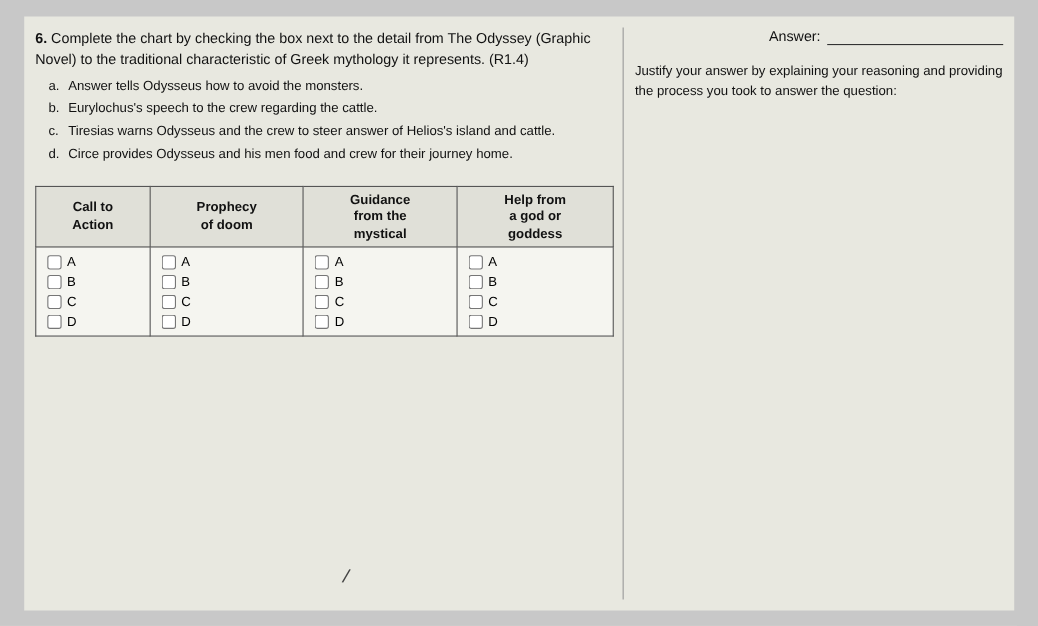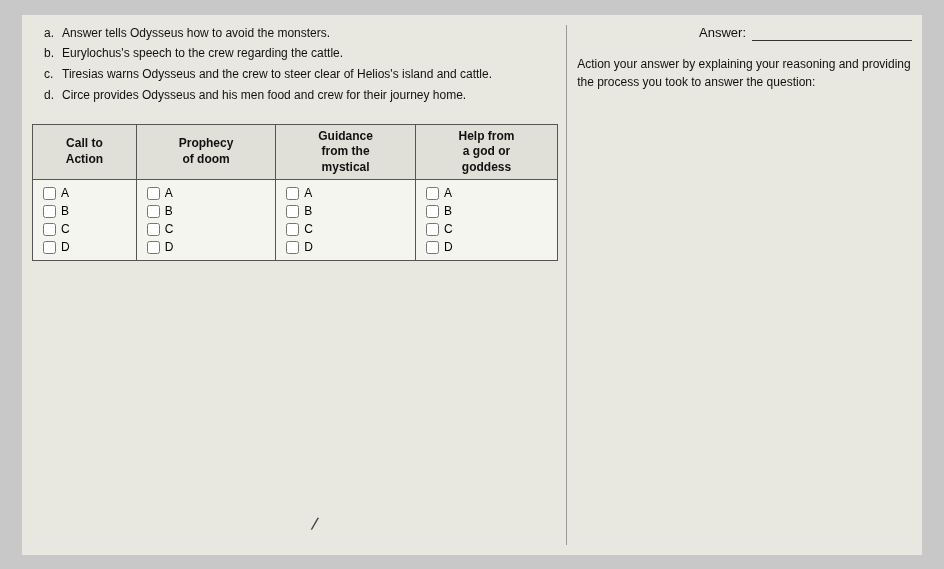--- a/index.html
+++ b/index.html
@@ -161,33 +161,37 @@
       transform: rotate(15deg);
     }
   </style>
 </head>
 <body>
 
 <div class="page-container">
 
   <div class="left-section">
 
+    <div class="question-header">
+      <span class="question-number">6.</span>
+      <span>Complete the chart by checking the box next to the detail from The Odyssey (Graphic Novel) to the traditional characteristic of Greek mythology it represents. (R1.4)</span>
+    </div>
 
     <ul class="choices-list">
       <li class="choice-item">
         <span class="choice-letter">a.</span>
         <span>Answer tells Odysseus how to avoid the monsters.</span>
       </li>
       <li class="choice-item">
         <span class="choice-letter">b.</span>
         <span>Eurylochus's speech to the crew regarding the cattle.</span>
       </li>
       <li class="choice-item">
         <span class="choice-letter">c.</span>
-        <span>Tiresias warns Odysseus and the crew to steer clear of Helios's island and cattle.</span>
+        <span>Tiresias warns Odysseus and the crew to steer answer of Helios's island and cattle.</span>
       </li>
       <li class="choice-item">
         <span class="choice-letter">d.</span>
         <span>Circe provides Odysseus and his men food and crew for their journey home.</span>
       </li>
     </ul>
 
     <table class="chart-table">
       <thead>
         <tr>
@@ -273,17 +277,17 @@
 
   <div class="right-section">
 
     <div class="answer-section">
       <div class="answer-label">
         <span>Answer:</span>
         <span class="answer-line"></span>
       </div>
     </div>
 
-    <div class="justify-text">Action your answer by explaining your reasoning and providing the process you took to answer the question:</div>
+    <div class="justify-text">Justify your answer by explaining your reasoning and providing the process you took to answer the question:</div>
 
   </div>
 
 </div>
 
 </body></html>

